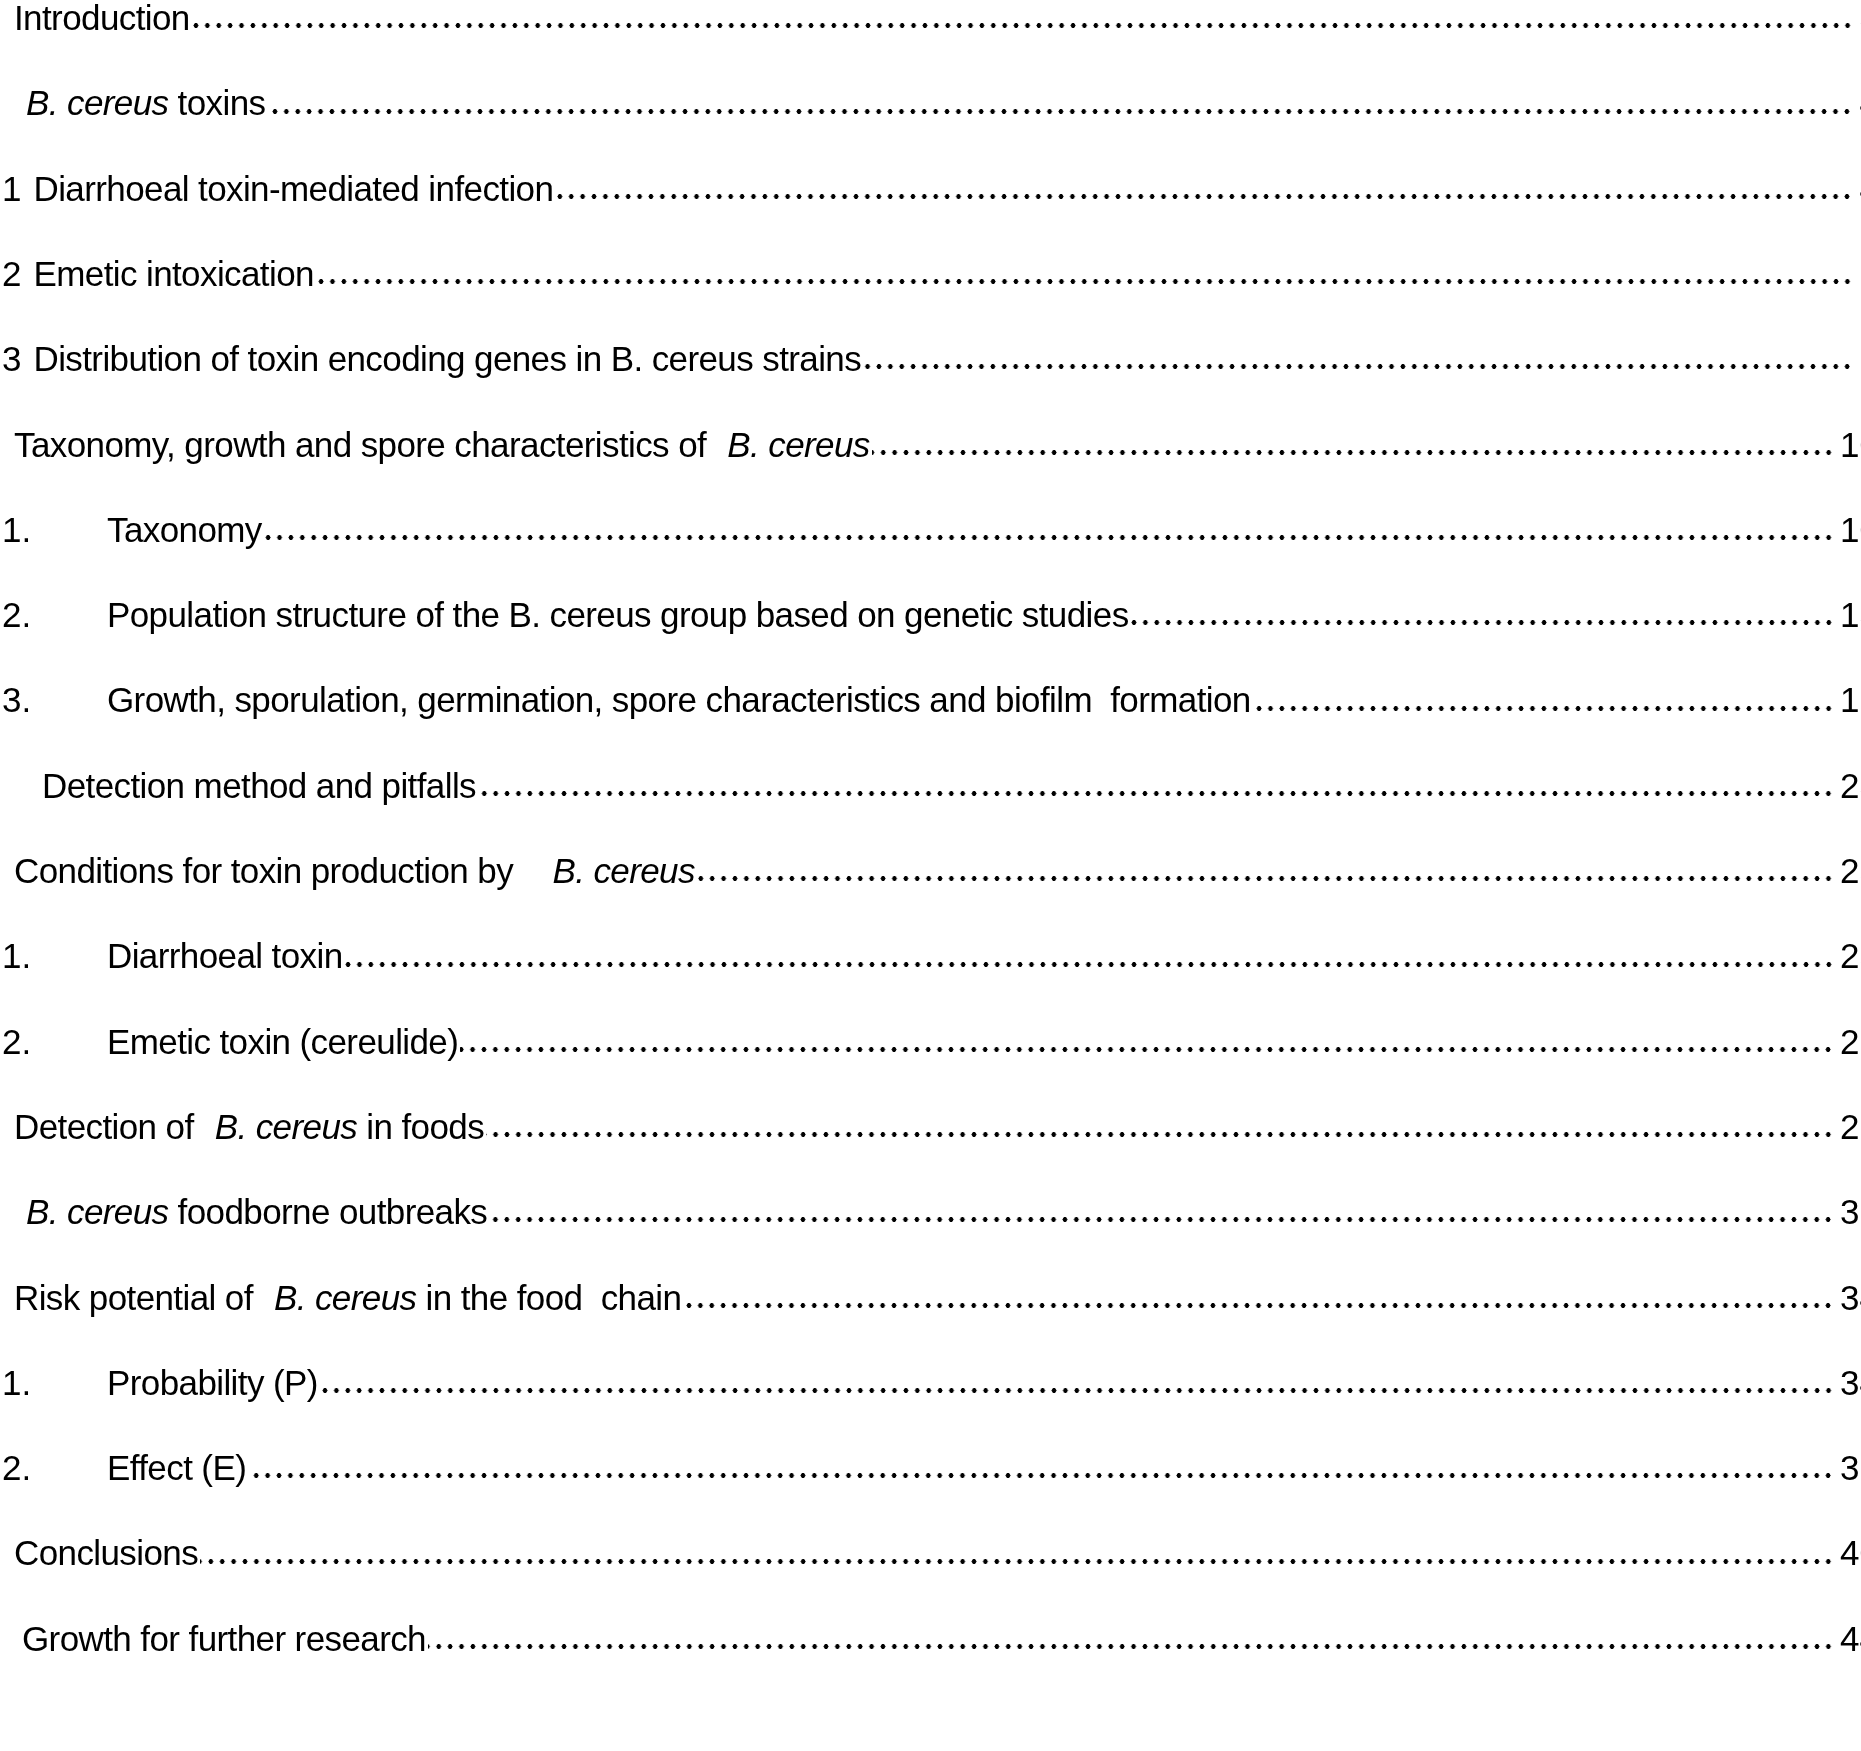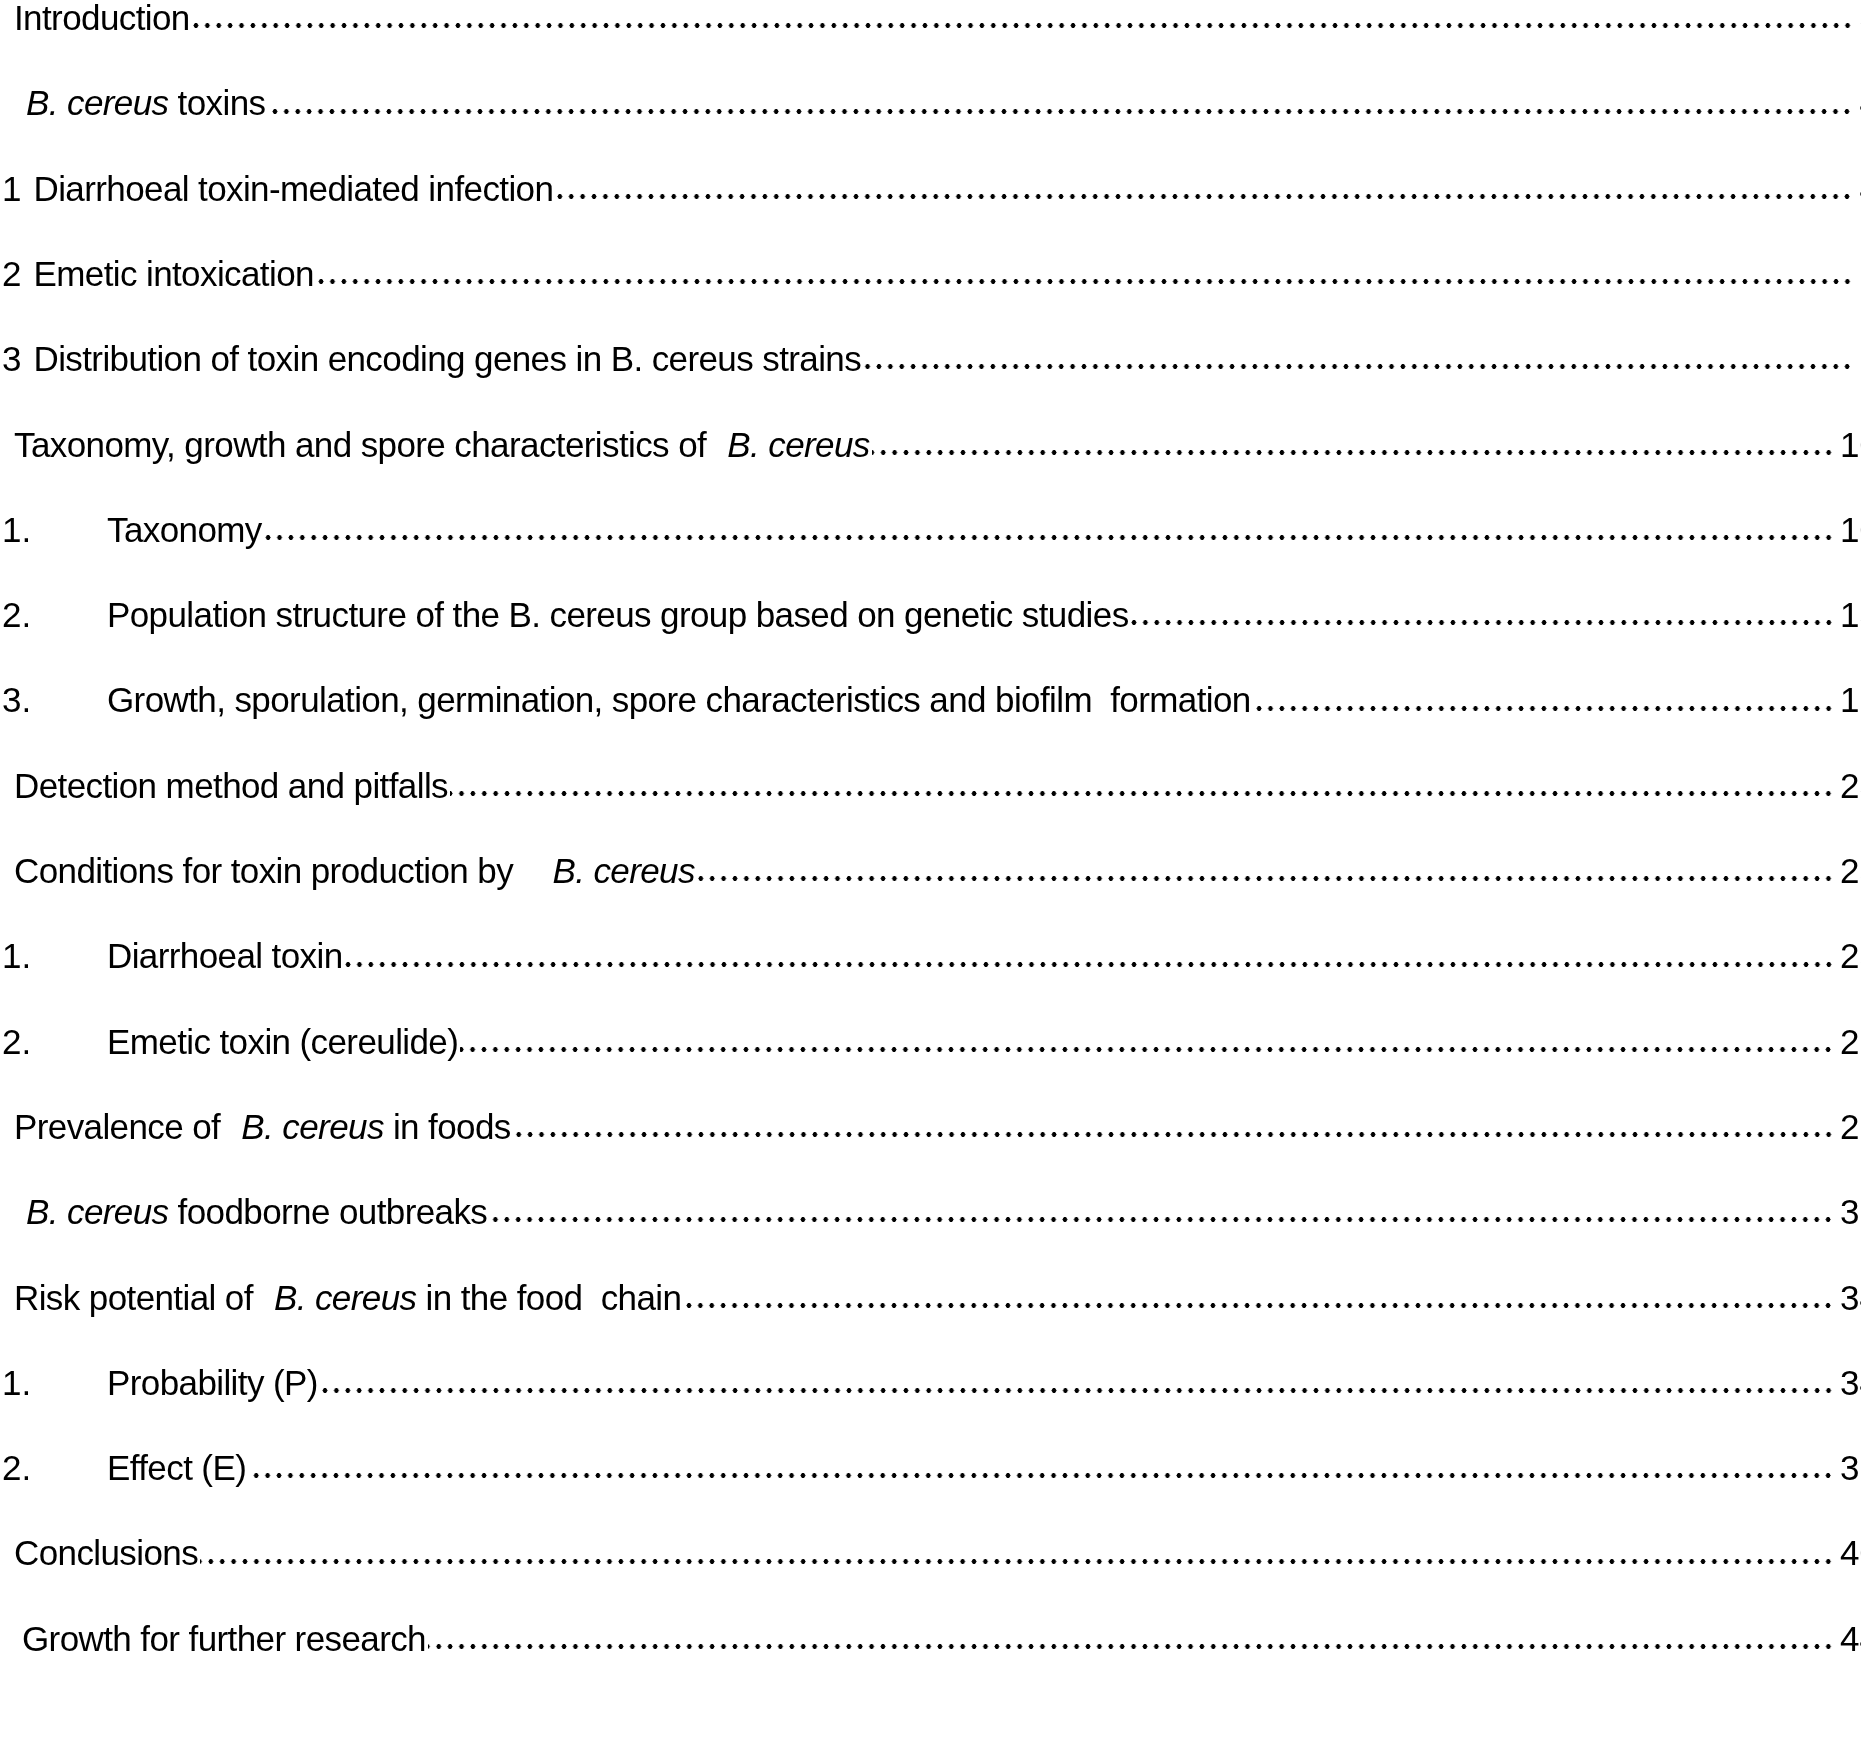--- a/index.html
+++ b/index.html
@@ -121,21 +121,21 @@
       <span class="leader"></span>
       <span class="page">13</span>
     </div>
     <div class="toc-row" style="top: 677.4px; padding-left: 2px; width: 1877px;">
       <span class="num list">3.</span>
       <span class="title"><span style="white-space: pre;">Growth, sporulation, germination, spore characteristics and biofilm  formation</span></span>
       <span class="leader"></span>
       <span class="page">16</span>
     </div>
     <div class="toc-row" style="top: 762.7px; padding-left: 14px; width: 1865px;">
-      <span class="title"><span style="white-space: pre;">Detection method and pitfalls</span></span>
+      <span class="title"><span style="white-space: pre; margin-left: 28px;">Detection method and pitfalls</span></span>
       <span class="leader"></span>
       <span class="page">23</span>
     </div>
     <div class="toc-row" style="top: 848px; padding-left: 14px; width: 1865px;">
       <span class="title"><span style="white-space: pre;">Conditions for toxin production by   </span><i style="white-space: pre;">B. cereus</i></span>
       <span class="leader"></span>
       <span class="page">25</span>
     </div>
     <div class="toc-row" style="top: 933.3px; padding-left: 2px; width: 1877px;">
       <span class="num list">1.</span>
@@ -143,21 +143,21 @@
       <span class="leader"></span>
       <span class="page">25</span>
     </div>
     <div class="toc-row" style="top: 1018.6px; padding-left: 2px; width: 1877px;">
       <span class="num list">2.</span>
       <span class="title"><span style="white-space: pre;">Emetic toxin (cereulide)</span></span>
       <span class="leader"></span>
       <span class="page">26</span>
     </div>
     <div class="toc-row" style="top: 1103.9px; padding-left: 14px; width: 1865px;">
-      <span class="title"><span style="white-space: pre;">Prevalence of </span><i style="white-space: pre;">B. cereus</i><span style="white-space: pre; margin-top: 32px;"> in foods</span></span>
+      <span class="title"><span style="white-space: pre;">Detection of </span><i style="white-space: pre;">B. cereus</i><span style="white-space: pre; margin-top: 32px;"> in foods</span></span>
       <span class="leader"></span>
       <span class="page">28</span>
     </div>
     <div class="toc-row" style="top: 1189.2px; padding-left: 14px; width: 1865px;">
       <span class="title"><i style="white-space: pre;">B. cereus</i><span style="white-space: pre;"> foodborne outbreaks</span></span>
       <span class="leader"></span>
       <span class="page">31</span>
     </div>
     <div class="toc-row" style="top: 1274.5px; padding-left: 14px; width: 1865px;">
       <span class="title"><span style="white-space: pre;">Risk potential of </span><i style="white-space: pre;">B. cereus</i><span style="white-space: pre;"> in the food  chain</span></span>

